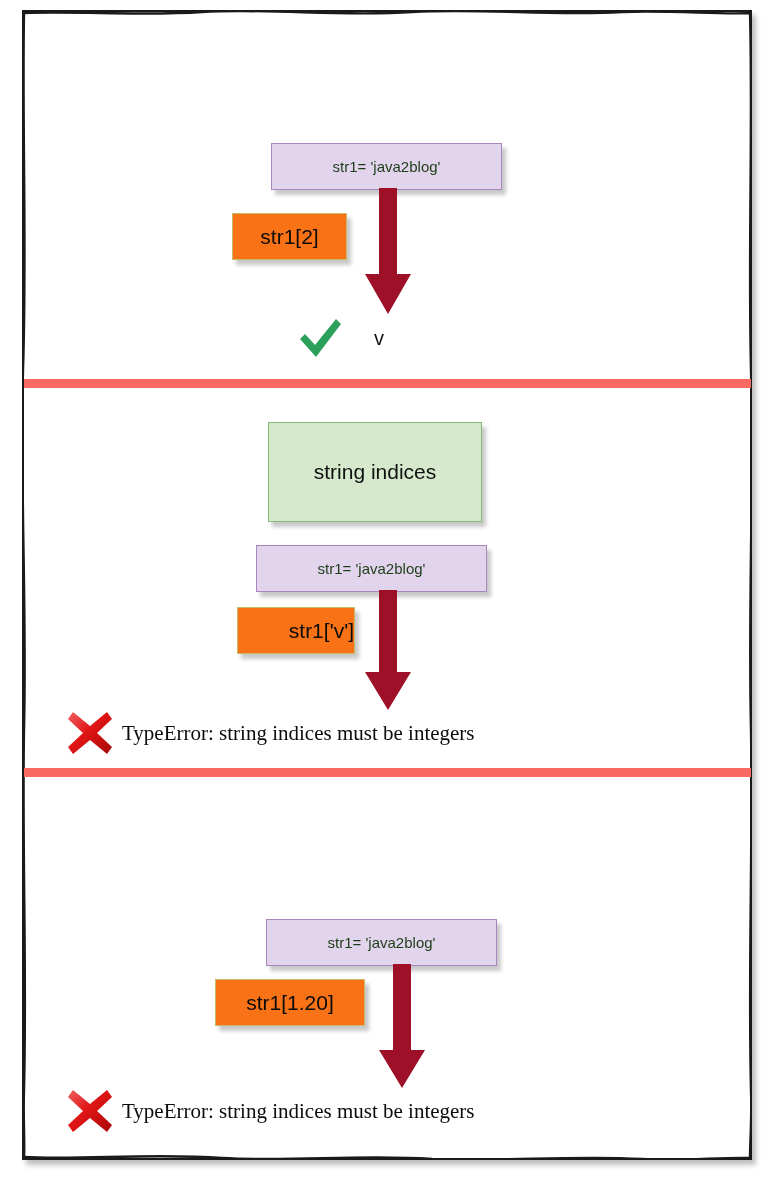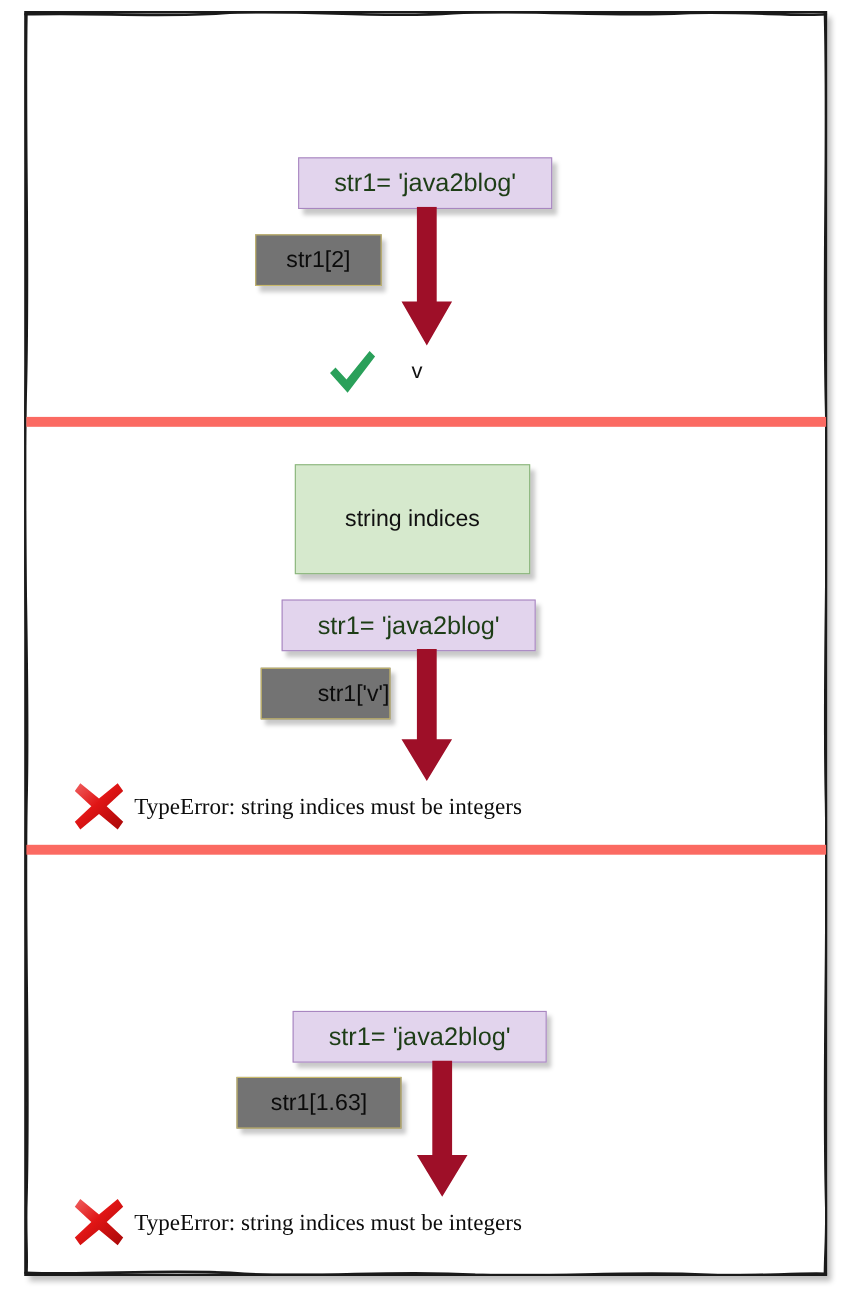--- a/index.html
+++ b/index.html
@@ -62,27 +62,27 @@
     background: #d6e9cd;
     border: 1px solid #8ab57c;
     color: #111111;
     font-size: 21px;
   }
 
   .box-purple {
     background: #e2d4ed;
     border: 1px solid #a886c0;
     color: #1d3d16;
-    font-size: 23px;
+    font-size: 15px;
     font-weight: 500;
     text-align: right;
   }
 
   .box-yellow {
-    background: #737373;
+    background: #f97316;
     border: 1px solid #c9b96a;
     color: #0b0b0b;
     font-size: 21px;
     font-weight: 500;
   }
 
   
   .arrow {
     position: absolute;
   }
@@ -182,21 +182,21 @@
 
   <div class="box box-purple" style="left:266px; top:919px; width:231px; height:47px;">
     <span>str1= 'java2blog'</span>
   </div>
 
   <svg class="arrow" style="left:376px; top:964px;" width="52" height="126" viewBox="0 0 52 126">
     <polygon points="17,0 35,0 35,86 49,86 26,124 3,86 17,86" fill="#9e0f28"></polygon>
   </svg>
 
   <div class="box box-yellow" style="left:215px; top:979px; width:150px; height:47px;">
-    <span>str1[1.63]</span>
+    <span>str1[1.20]</span>
   </div>
 
   <div class="result-row" style="left:64px; top:1086px;">
     <span class="icon-wrap">
       <svg width="52" height="50" viewBox="0 0 52 50">
         <defs>
           <linearGradient id="xg2" x1="0" y1="0" x2="1" y2="1">
             <stop offset="0%" stop-color="#f06060"></stop>
             <stop offset="45%" stop-color="#e01515"></stop>
             <stop offset="100%" stop-color="#a80808"></stop>

